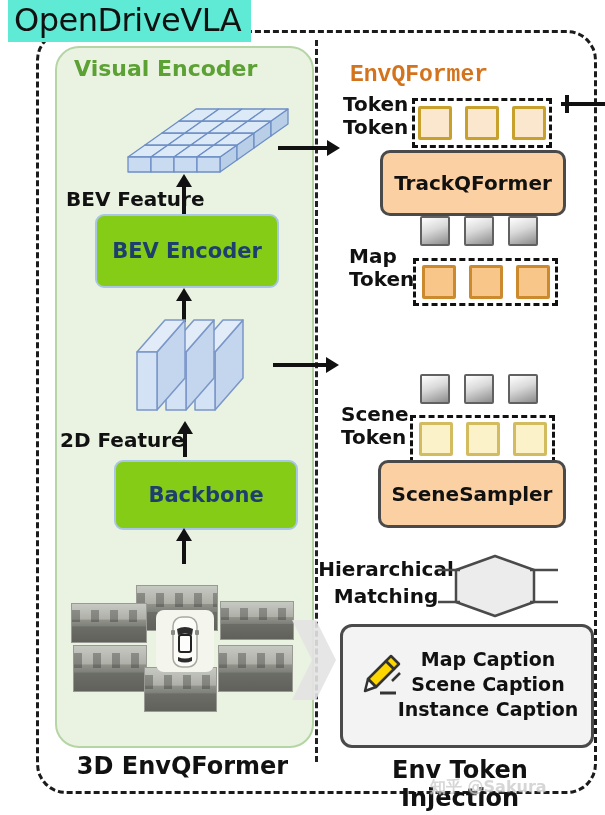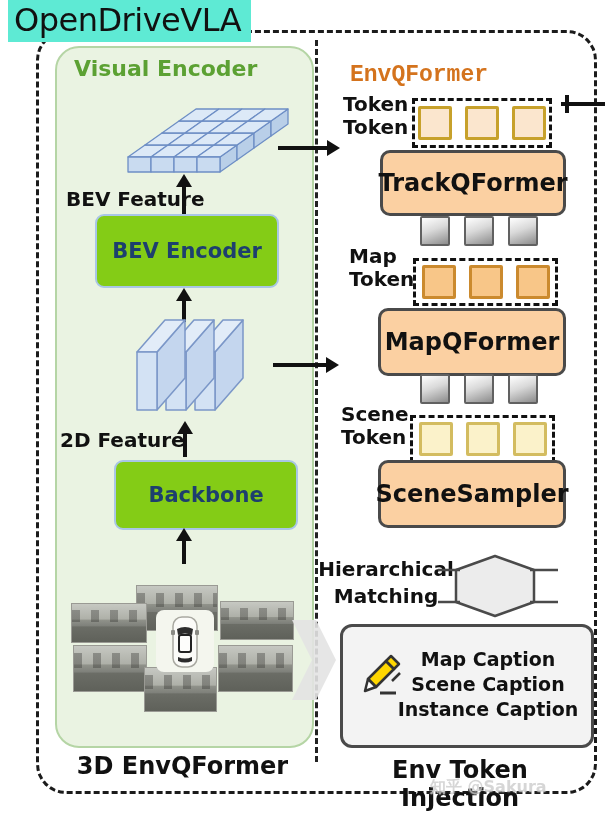--- a/index.html
+++ b/index.html
@@ -15,21 +15,21 @@
   #visual-panel{left:55px;top:46px;width:255px;height:698px;background:#eaf3e2;border:2px solid #b5d5a5;border-radius:24px;}
   #divider{left:315px;top:40px;height:722px;width:0;border-left:3px dashed #222;}
 
   #visual-title{left:74px;top:56px;font-size:22px;font-weight:700;color:#5ca133;}
   #env-title{left:350px;top:62px;font-size:23px;font-weight:700;color:#d4731d;font-family:Liberation Mono, monospace;}
 
   .feat-label{font-size:20px;font-weight:700;color:#111;}
   .blue-box{background:#84cc16;border:2px solid #a9c6e6;border-radius:9px;display:flex;align-items:center;justify-content:center;
             color:#1d3f6e;font-size:21px;font-weight:700;}
   .orange-box{background:#fbd0a2;border:3px solid #4a4a4a;border-radius:10px;display:flex;align-items:center;justify-content:center;
-              color:#111;font-size:24px;font-weight:700;}
+              color:#111;font-size:20px;font-weight:700;}
 
   
   .arrow-up{position:absolute;width:16px;}
   .arrow-up .stem{position:absolute;left:6px;top:9px;bottom:0;width:4px;background:#111;}
   .arrow-up .head{position:absolute;left:0;top:0;width:0;height:0;border-left:8px solid transparent;border-right:8px solid transparent;border-bottom:13px solid #111;}
   .arrow-right{position:absolute;height:16px;}
   .arrow-right .stem{position:absolute;left:0;right:9px;top:6px;height:4px;background:#111;}
   .arrow-right .head{position:absolute;right:0;top:0;width:0;height:0;border-top:8px solid transparent;border-bottom:8px solid transparent;border-left:13px solid #111;}
 
   
@@ -194,21 +194,20 @@
 
   <div class="abs two-line" style="left:349px;top:245px;">
     <div>Map</div>
     <div>Token</div>
   </div>
   <div class="abs token-box" style="left:413px;top:258px;width:139px;height:42px;">
     <div class="tok tok-map"></div>
     <div class="tok tok-map"></div>
     <div class="tok tok-map"></div>
   </div>
-  <div class="abs orange-box" style="left:378px;top:308px;width:182px;height:62px;">MapQFormer</div>
   <div class="abs gray-row" style="left:420px;top:374px;width:118px;">
     <div class="tok-gray"></div>
     <div class="tok-gray"></div>
     <div class="tok-gray"></div>
   </div>
 
   <div class="abs two-line" style="left:341px;top:403px;">
     <div>Scene</div>
     <div>Token</div>
   </div>

